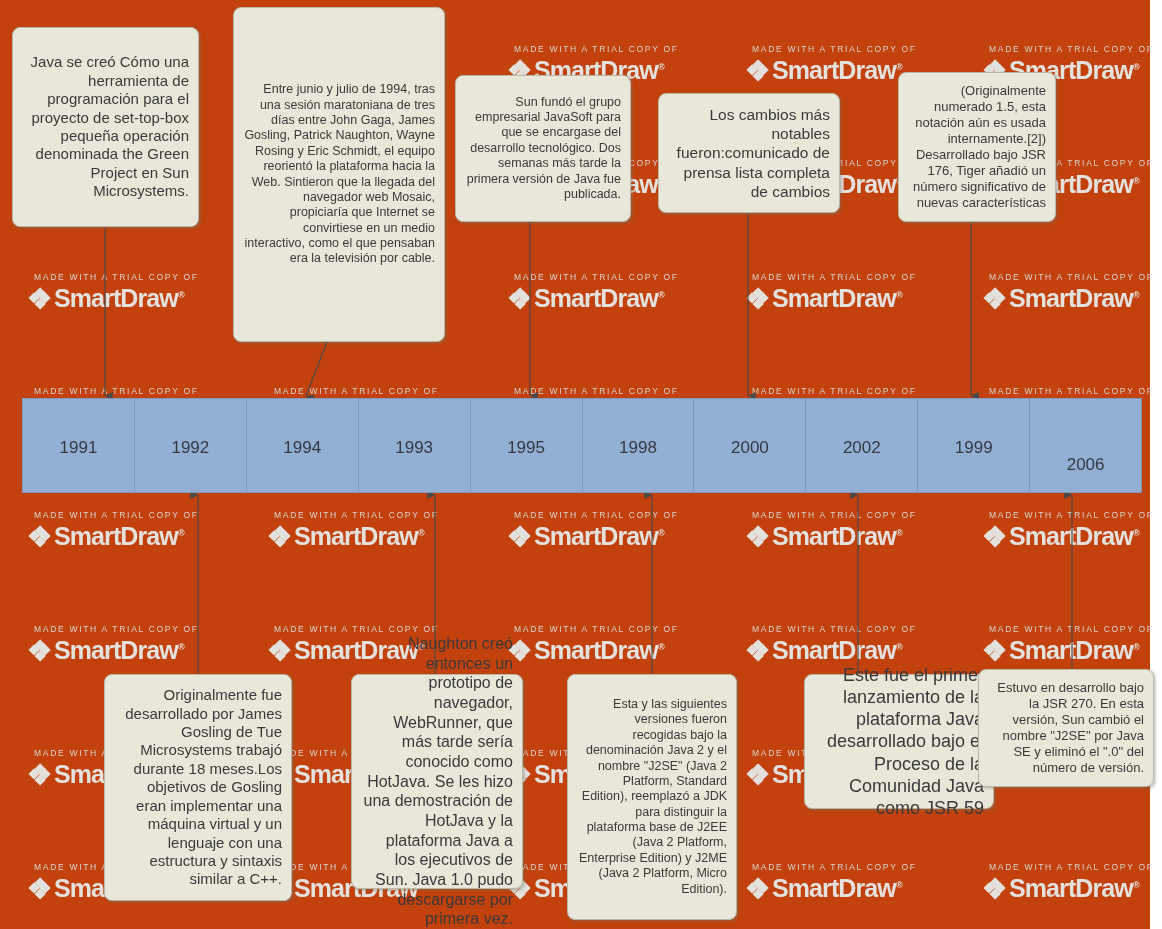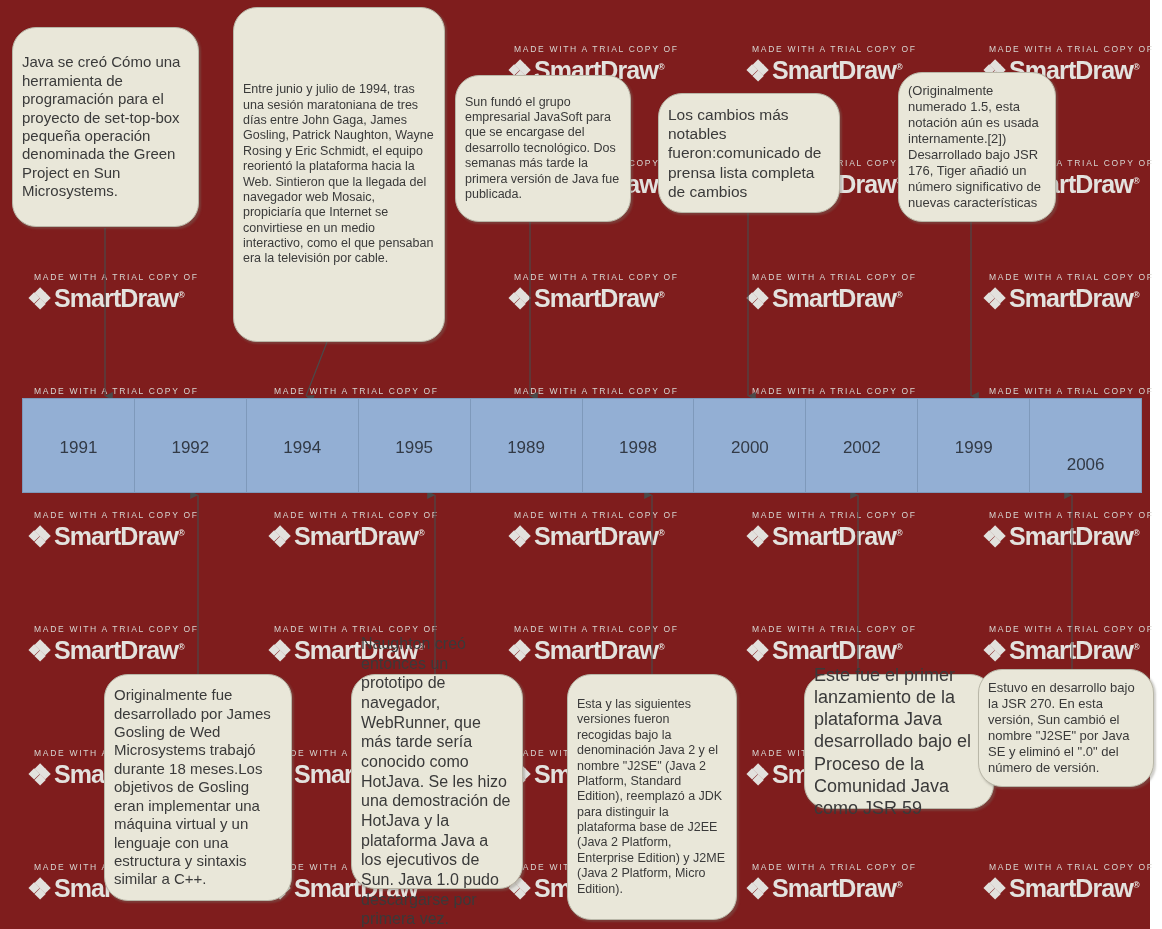--- a/index.html
+++ b/index.html
@@ -10,21 +10,21 @@
   body {
     width: 1162px;
     height: 929px;
     font-family: "Liberation Sans", sans-serif;
     overflow: hidden;
   }
   #canvas {
     position: relative;
     width: 1150px;
     height: 929px;
-    background: #7f1d1d;
+    background: #c2410c;
   }
 
   
   #watermarks {
     position: absolute;
     left: 0; top: 0;
     width: 1162px; height: 929px;
     z-index: 1;
     pointer-events: none;
   }
@@ -83,26 +83,26 @@
     z-index: 2;
   }
 
   
   .note {
     position: absolute;
     z-index: 3;
     box-sizing: border-box;
     background: #e9e7d9;
     border: 1px solid #b9b7a8;
-    border-radius: 24px;
+    border-radius: 8px;
     color: #3a3a3a;
     display: flex;
     align-items: center;
     justify-content: center;
-    text-align: left;
+    text-align: right;
     line-height: 1.23;
     padding: 2px 9px;
     box-shadow: 1.5px 1.5px 2px rgba(120,118,105,0.35);
   }
   .note span { display: block; width: 100%; }
 
   
   #timeline {
     position: absolute;
     left: 22px;
@@ -667,44 +667,44 @@
     <div class="tl-cell">
       <span class="tl-year">1991</span>
     </div>
     <div class="tl-cell">
       <span class="tl-year">1992</span>
     </div>
     <div class="tl-cell">
       <span class="tl-year">1994</span>
     </div>
     <div class="tl-cell">
+      <span class="tl-year">1993</span>
+    </div>
+    <div class="tl-cell">
       <span class="tl-year">1995</span>
     </div>
     <div class="tl-cell">
-      <span class="tl-year">1989</span>
-    </div>
-    <div class="tl-cell">
       <span class="tl-year">1998</span>
     </div>
     <div class="tl-cell">
       <span class="tl-year">2000</span>
     </div>
     <div class="tl-cell">
       <span class="tl-year">2002</span>
     </div>
     <div class="tl-cell">
       <span class="tl-year">1999</span>
     </div>
     <div class="tl-cell">
       <span class="tl-year">2006</span>
     </div>
   </div>
 
   <div class="note" style="left:104px; top:674px; width:188px; height:227px; font-size:15px;">
-    <span>Originalmente fue desarrollado por James Gosling de Wed Microsystems trabajó durante 18 meses.Los objetivos de Gosling eran implementar una máquina virtual y un lenguaje con una estructura y sintaxis similar a C++.</span>
+    <span>Originalmente fue desarrollado por James Gosling de Tue Microsystems trabajó durante 18 meses.Los objetivos de Gosling eran implementar una máquina virtual y un lenguaje con una estructura y sintaxis similar a C++.</span>
   </div>
 
   <div class="note" style="left:351px; top:674px; width:172px; height:215px; font-size:16px;">
     <span>Naughton creó entonces un prototipo de navegador, WebRunner, que más tarde sería conocido como HotJava. Se les hizo una demostración de HotJava y la plataforma Java a los ejecutivos de Sun. Java 1.0 pudo descargarse por primera vez.</span>
   </div>
 
   <div class="note" style="left:567px; top:674px; width:170px; height:246px; font-size:12.5px;">
     <span>Esta y las siguientes versiones fueron recogidas bajo la denominación Java 2 y el nombre "J2SE" (Java 2 Platform, Standard Edition), reemplazó a JDK para distinguir la plataforma base de J2EE (Java 2 Platform, Enterprise Edition) y J2ME (Java 2 Platform, Micro Edition).</span>
   </div>
 

